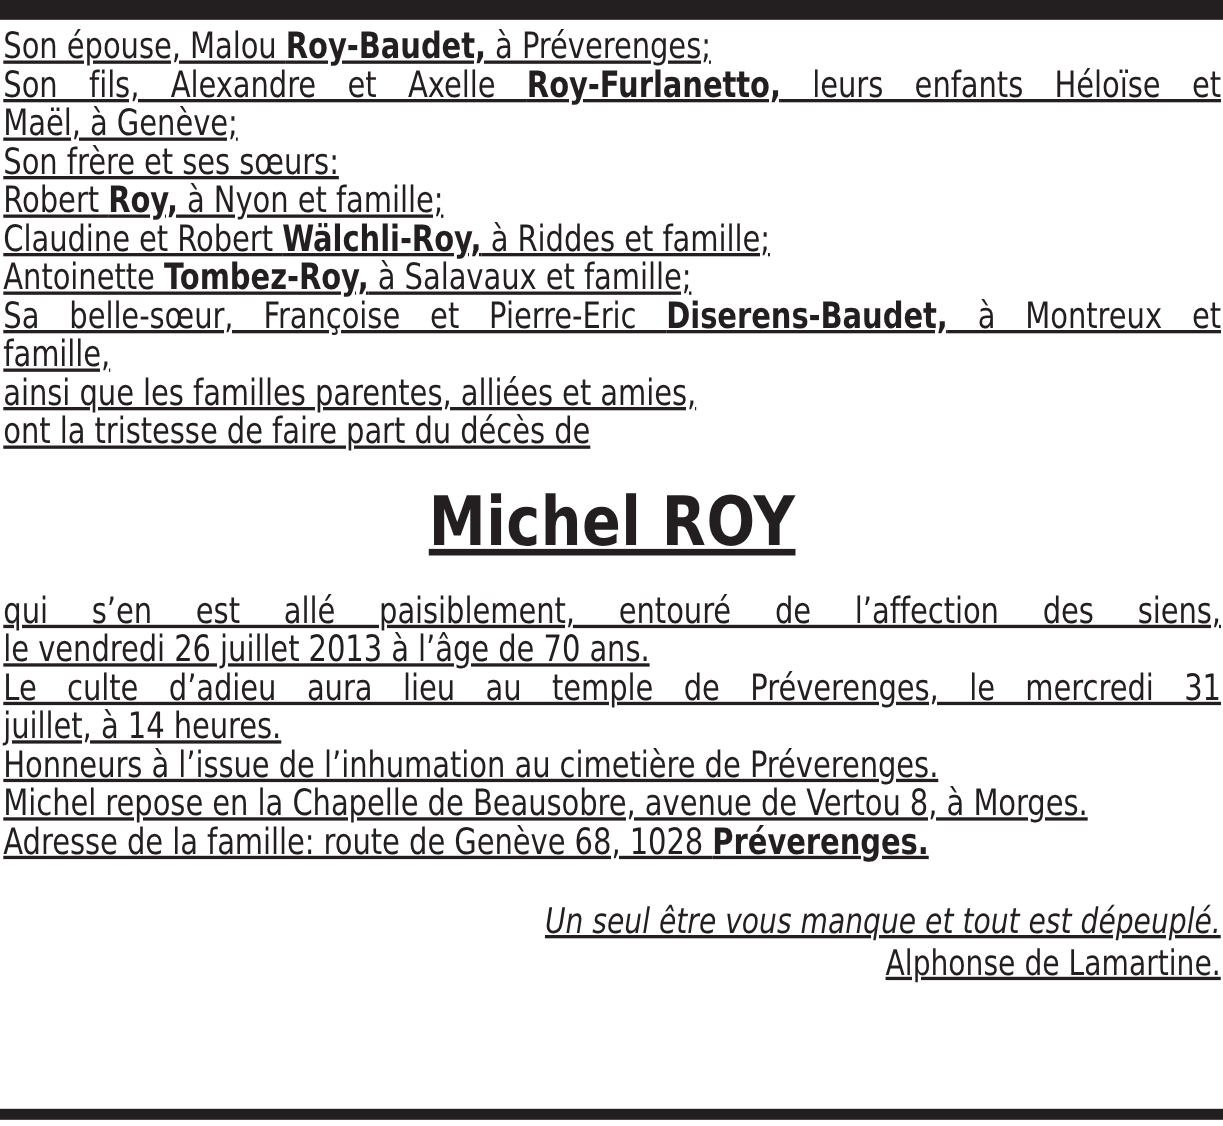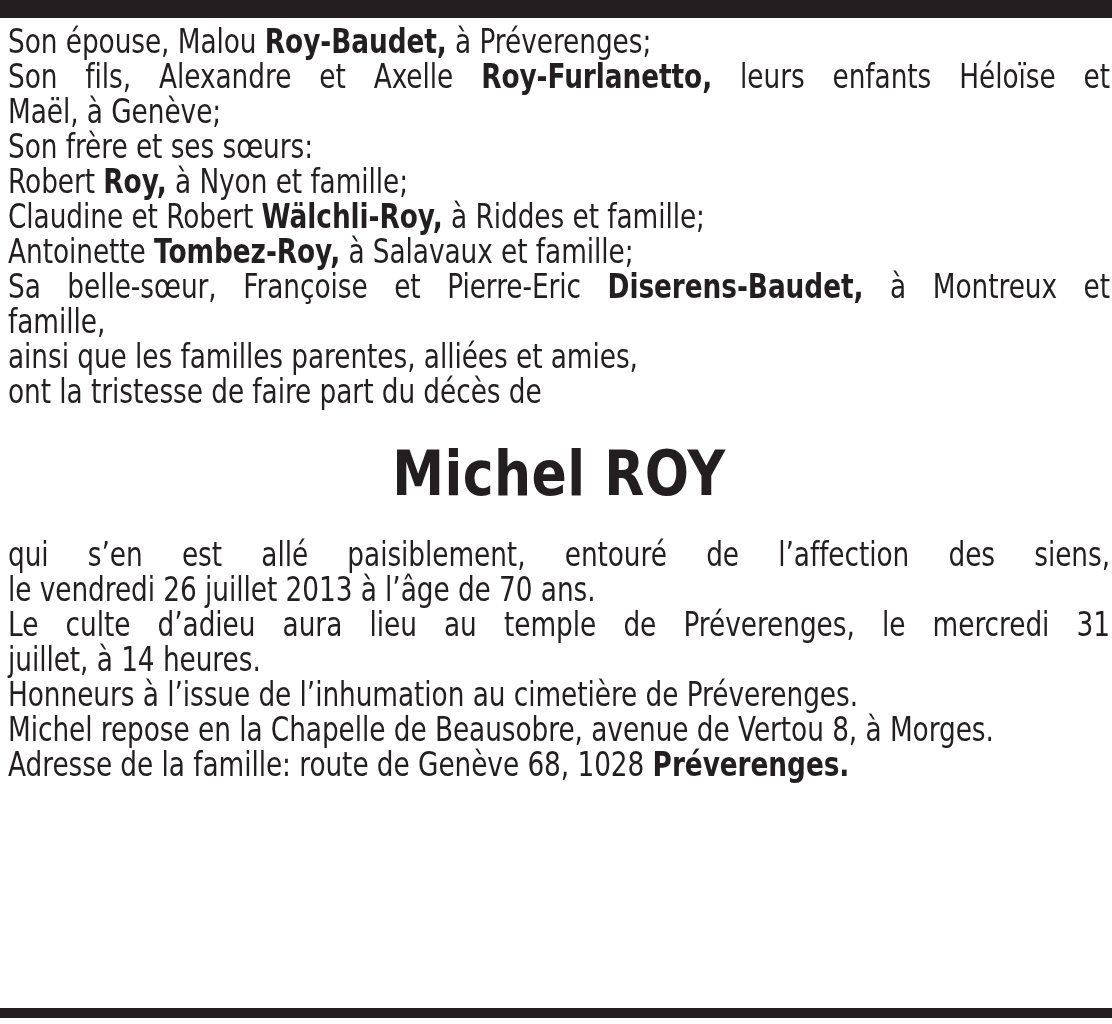--- a/index.html
+++ b/index.html
@@ -25,22 +25,23 @@
   .rule-top {
     height: 18px;
   }
   .rule-bottom {
     position: absolute;
     left: 0;
     bottom: 6px;
     height: 10px;
   }
   .body-area {
-    padding: 0 2px 0 8px;
+    padding: 0 2px 0 3px;
     color: #231f20;
+    text-decoration: underline;
   }
   
   .line {
     font-family: "DejaVu Sans", sans-serif;
     font-size: 33px;
     line-height: 35px;
     letter-spacing: -0.1px;
     white-space: nowrap;
     transform: scaleX(0.80);
     transform-origin: left center;
@@ -149,18 +150,22 @@
 
       <div class="line ragged"><span>juillet, à 14 heures.</span><b></b><span></span></div>
 
       <div class="line ragged"><span>Honneurs à l’issue de l’inhumation au cimetière de Préverenges.</span><b></b><span></span></div>
 
       <div class="line ragged"><span>Michel repose en la Chapelle de Beausobre, avenue de Vertou 8, à Morges.</span><b></b><span></span></div>
 
       <div class="line ragged"><span>Adresse de la famille: route de Genève 68, 1028 </span><b>Préverenges.</b><span></span></div>
     </div>
 
+    <div class="quote-block">
+      <div class="quote-line">Un seul être vous manque et tout est dépeuplé.</div>
+      <div class="quote-author">Alphonse de Lamartine.</div>
+    </div>
 
   </div>
 
   <div class="rule rule-bottom"></div>
 
 </div>
 
 </body></html>

